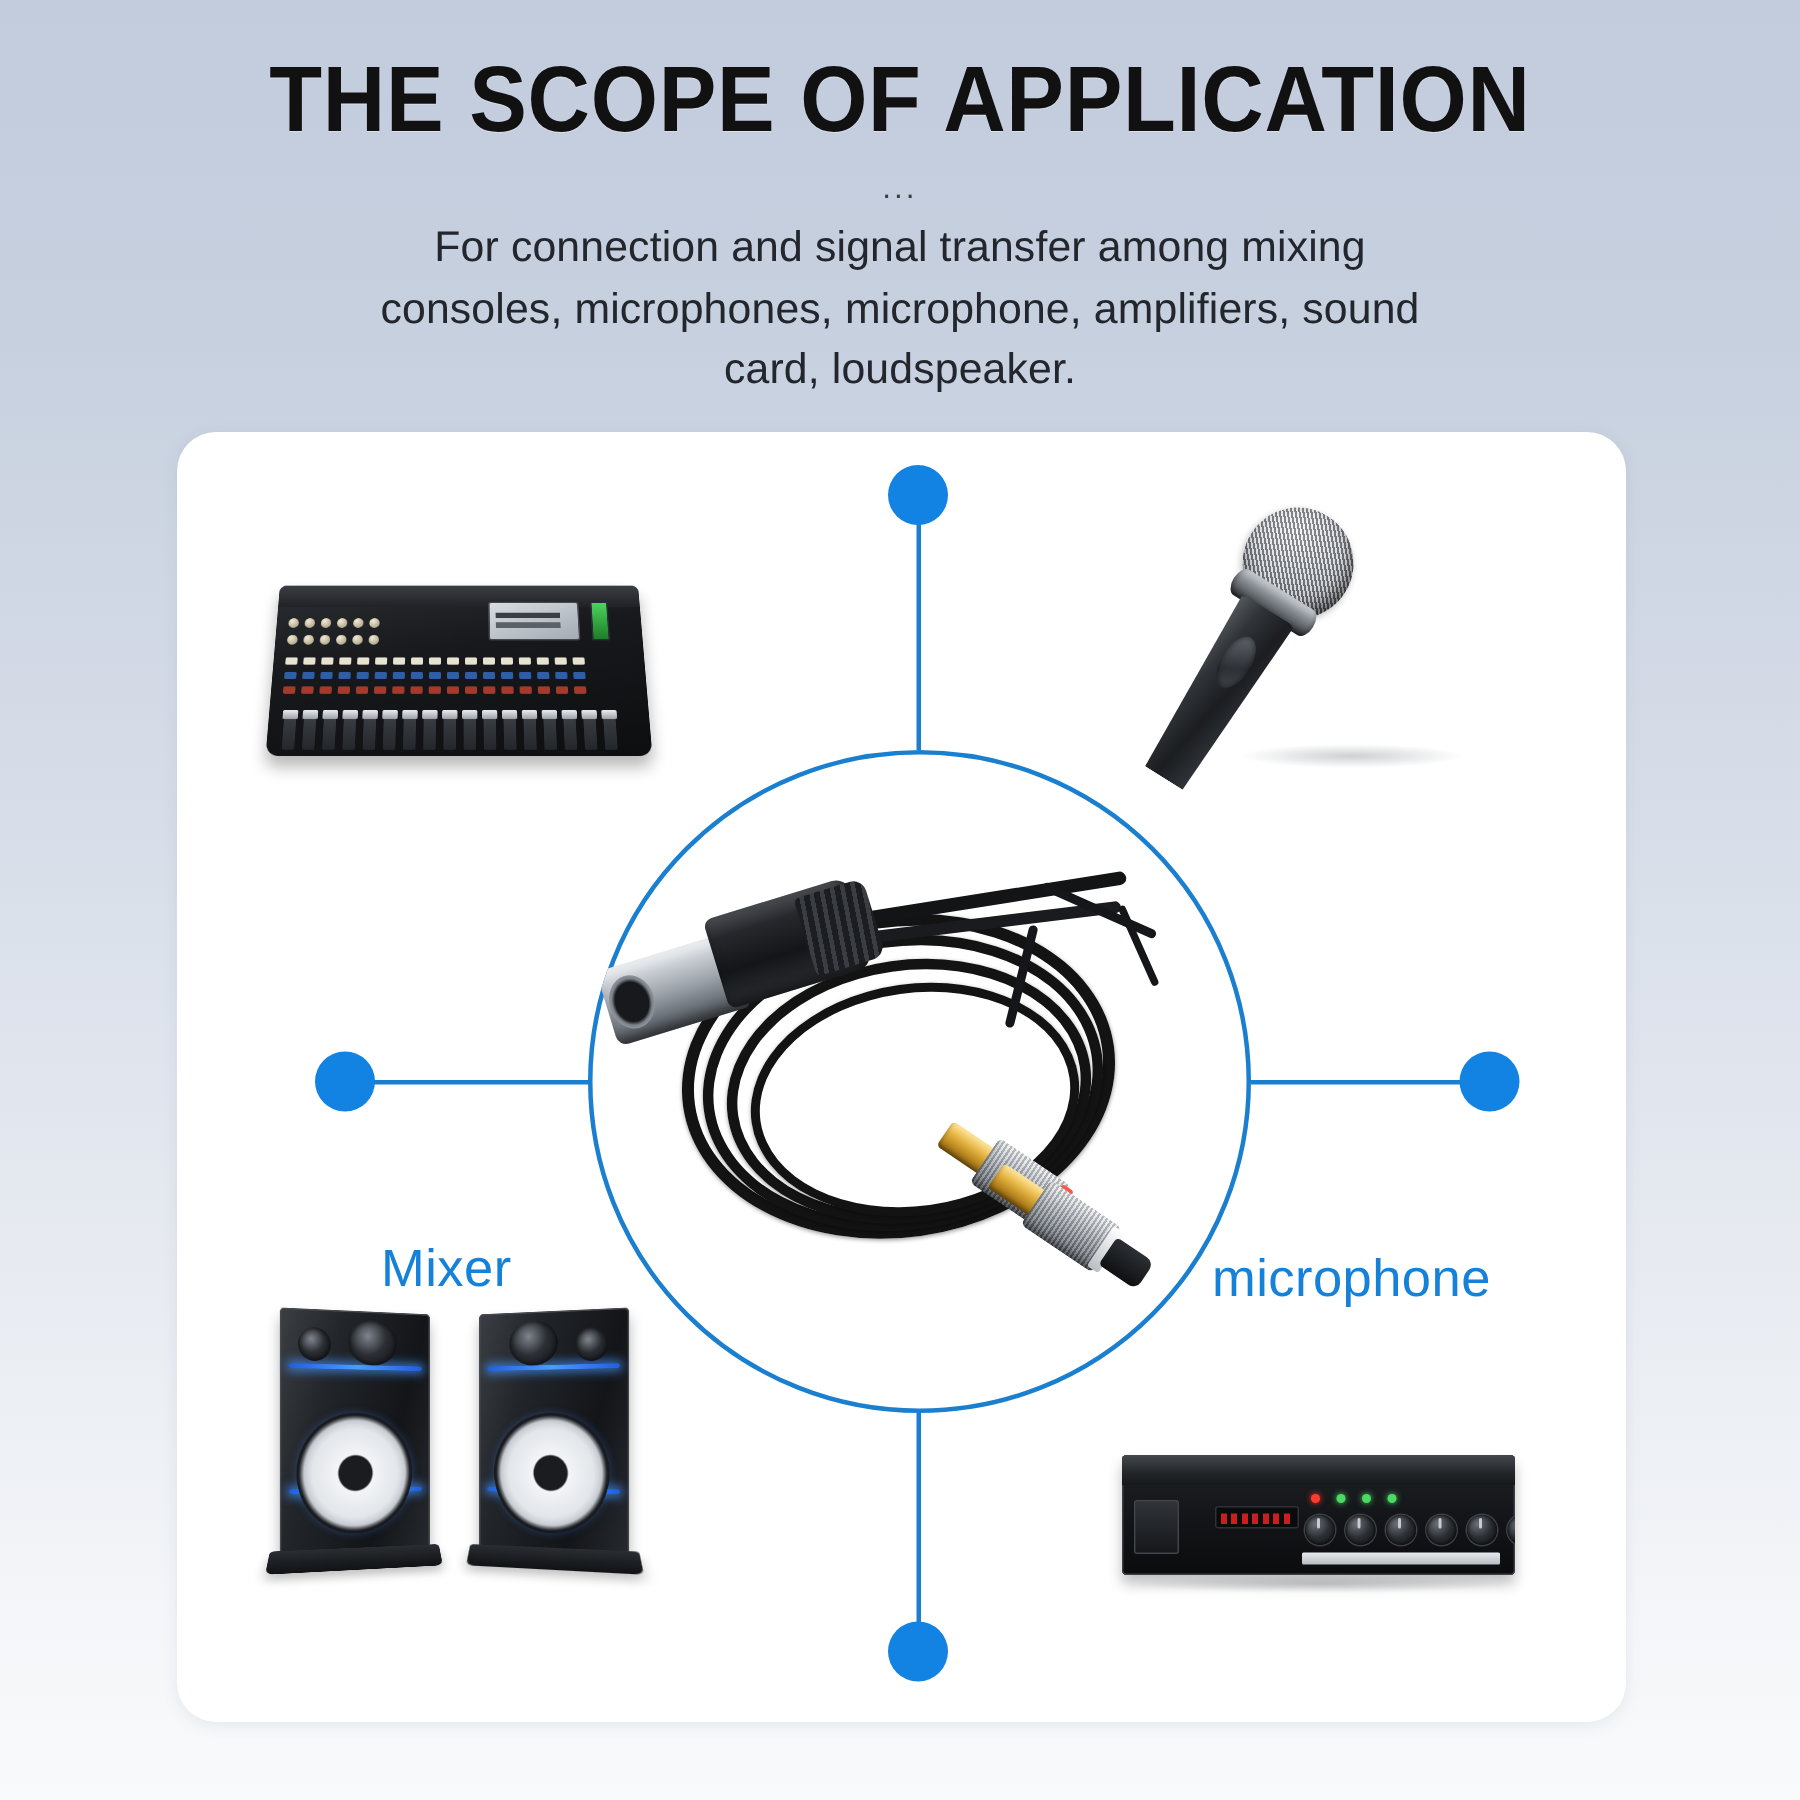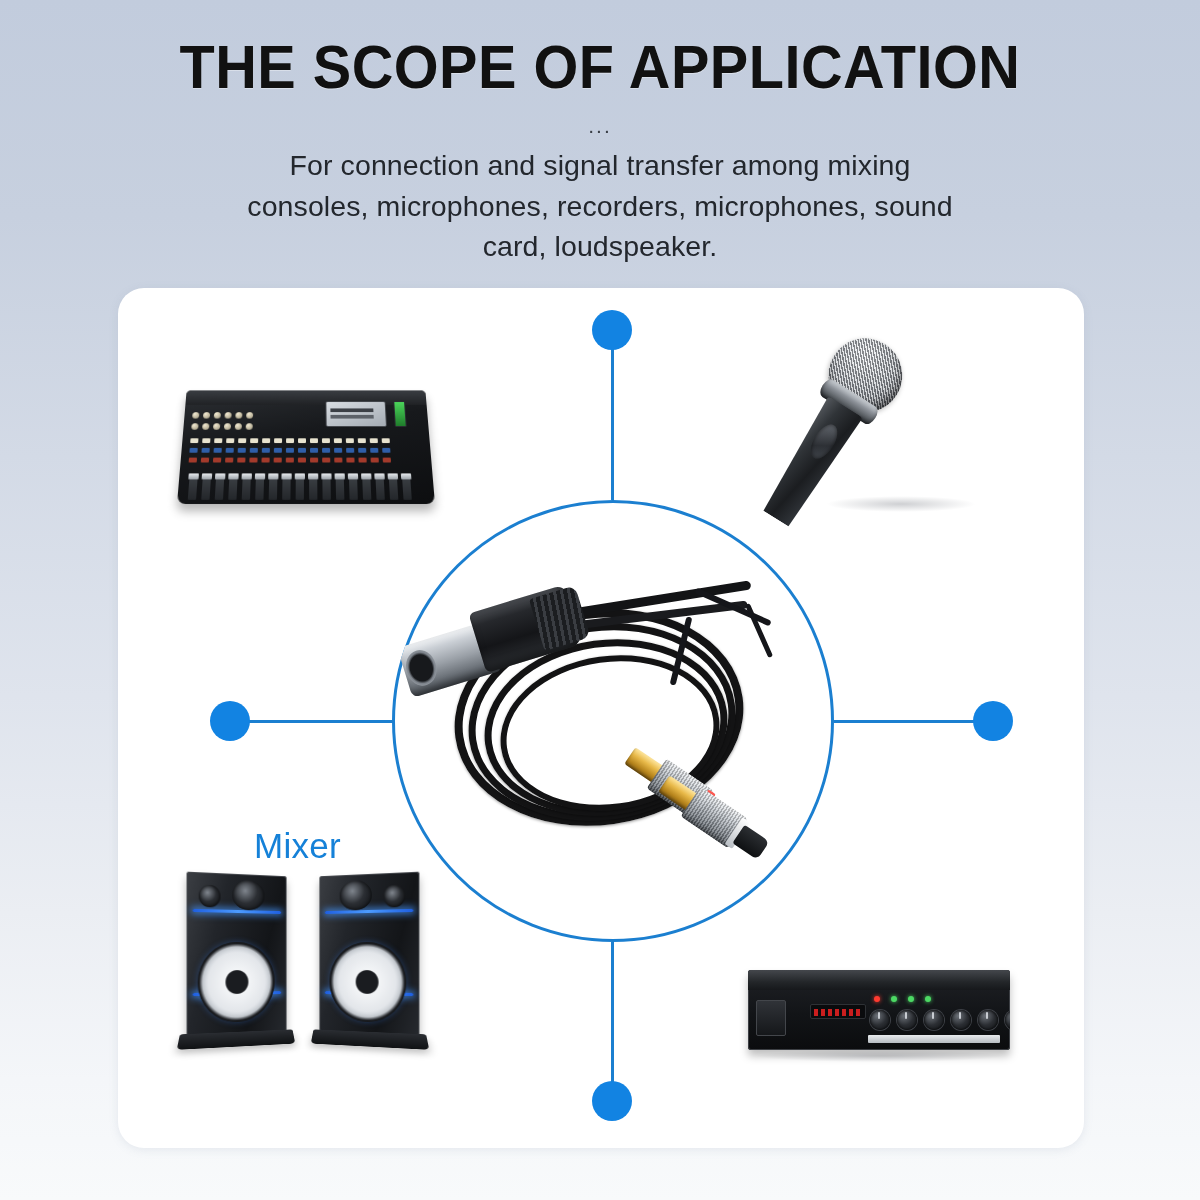--- a/index.html
+++ b/index.html
@@ -384,21 +384,21 @@
     position:absolute; left: 166px; top: 112px; width: 190px; height: 8px;
     background:#1a1b1e; border-radius:5px; transform: rotate(-7deg);
   }
 </style>
 </head>
 <body>
 
 <div class="header">
   <div class="page-title">THE SCOPE OF APPLICATION</div>
   <div class="subtitle-dots">...</div>
-  <div class="subtitle">For connection and signal transfer among mixing consoles, microphones, recorders, microphones, sound card, loudspeaker.</div>
+  <div class="subtitle">For connection and signal transfer among mixing consoles, microphones, microphone, amplifiers, sound card, loudspeaker.</div>
 </div>
 
 <div class="card">
 
   <div class="connector-layer">
 
     <div class="conn-line vertical" style="left:493px; top:60px;  height:152px;"></div>
 
     <div class="conn-line vertical" style="left:493px; top:654px; height:150px;"></div>
 
@@ -554,20 +554,21 @@
 
   <div class="device mic-wrap" style="left:690px; top:50px;">
     <div class="mic-shadow"></div>
     <div class="mic-rot">
       <div class="mic-head"></div>
       <div class="mic-collar"></div>
       <div class="mic-body"></div>
       <div class="mic-switch"></div>
     </div>
   </div>
+  <div class="device-label" style="left:690px; top:545px;">microphone</div>
 
   <div class="device spk-wrap" style="left:66px; top:578px;">
     <div class="spk left">
       <div class="spk-box"></div>
       <div class="spk-led" style="left:6px; top:36px; width:92px; height:3px;"></div>
       <div class="spk-led" style="left:6px; top:118px; width:92px; height:3px;"></div>
       <div class="spk-tweet" style="left:12px; top:12px; width:22px; height:22px;"></div>
       <div class="spk-tweet" style="left:46px; top:6px; width:34px; height:30px;"></div>
       <div class="spk-woofer"></div>
       <div class="spk-stand"></div>

